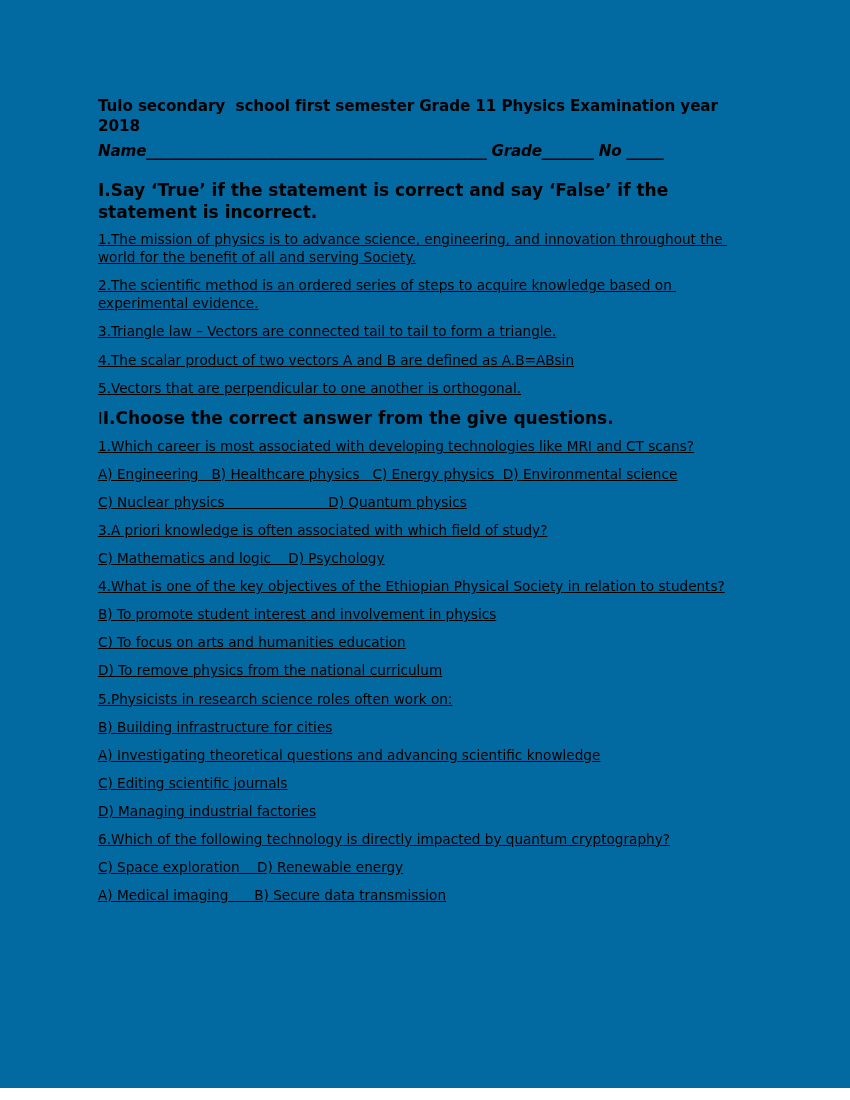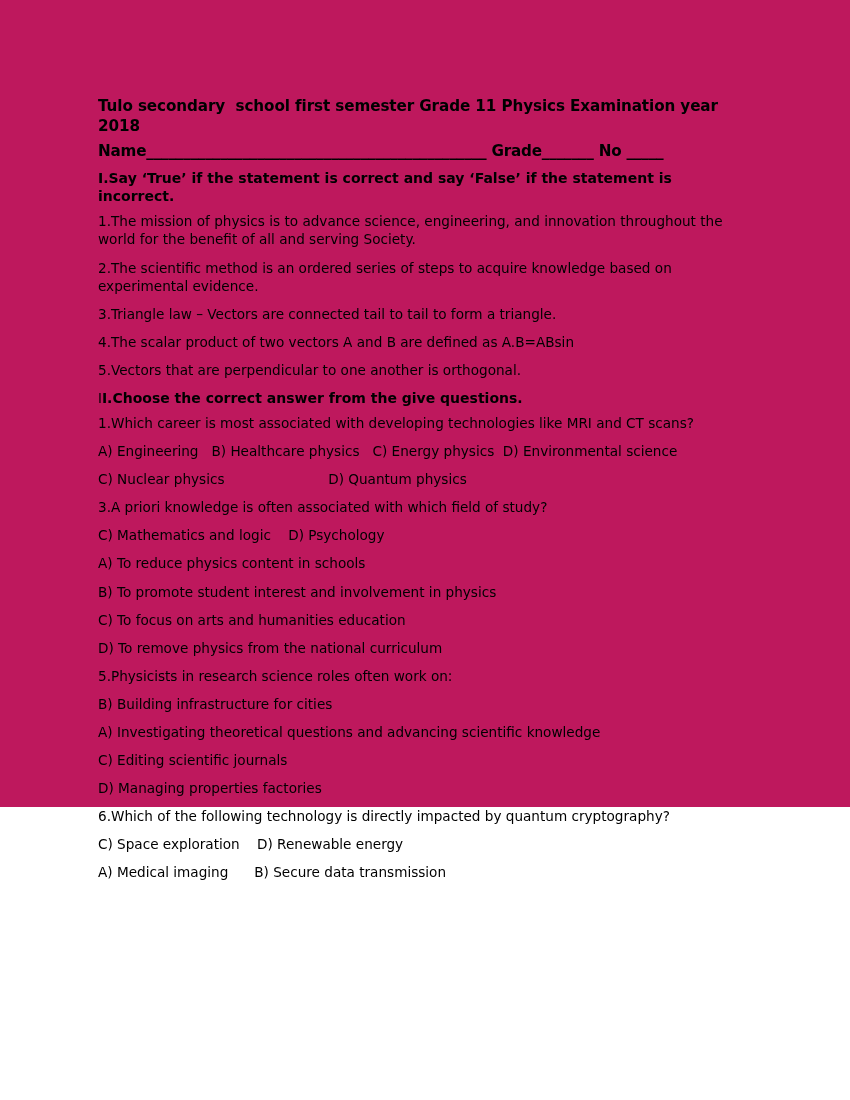--- a/index.html
+++ b/index.html
@@ -13,61 +13,63 @@
     position: relative;
     font-family: "DejaVu Sans", sans-serif;
     color: #000000;
     -webkit-font-smoothing: antialiased;
   }
   .page {
     position: absolute;
     left: 0;
     top: 0;
     width: 850px;
-    height: 807px;
-    background: #be185d;
+    height: 1088px;
+    background: #0369a1;
     box-sizing: border-box;
     padding: 97px 100px 0 98px;
   }
   .doc-body {
     width: 652px;
   }
   .title {
     font-size: 15.2px;
     font-weight: bold;
     line-height: 1.29;
     margin: 0 0 6px 0;
     white-space: pre-wrap;
     letter-spacing: -0.1px;
   }
   .field-line {
     font-size: 15.2px;
     font-weight: bold;
     line-height: 1.30;
-    margin: 0 0 7px 0;
+    margin: 0 0 17px 0;
     white-space: pre-wrap;
     word-break: break-all;
     letter-spacing: -0.2px;
+    font-style: italic;
   }
   .section-head {
-    font-size: 14px;
+    font-size: 17px;
     font-weight: bold;
     line-height: 1.30;
     margin: 0 0 7px 0;
     white-space: pre-wrap;
   }
   .section-head.tight {
     margin-top: 1px;
   }
   .para {
     font-size: 13.6px;
     font-weight: normal;
     line-height: 1.33;
     margin: 0 0 10px 0;
     white-space: pre-wrap;
+    text-decoration: underline;
   }
   .para.opt {
     margin-bottom: 10px;
   }
   .thin-i {
     font-weight: normal;
     font-family: "Liberation Sans", sans-serif;
   }
 </style>
 </head>
@@ -91,28 +93,28 @@
       </div>
 
     <div class="section-head tight" id="sec2-head"><span class="thin-i">I</span><span>I.Choose the correct answer from the give questions.</span></div>
 
     <div id="sec2-items">
         <div class="para">1.Which career is most associated with developing technologies like MRI and CT scans?</div>
         <div class="para opt">A) Engineering   B) Healthcare physics   C) Energy physics  D) Environmental science</div>
         <div class="para opt">C) Nuclear physics                        D) Quantum physics</div>
         <div class="para">3.A priori knowledge is often associated with which field of study?</div>
         <div class="para opt">C) Mathematics and logic    D) Psychology</div>
-        <div class="para opt">A) To reduce physics content in schools</div>
+        <div class="para">4.What is one of the key objectives of the Ethiopian Physical Society in relation to students?</div>
         <div class="para opt">B) To promote student interest and involvement in physics</div>
         <div class="para opt">C) To focus on arts and humanities education</div>
         <div class="para opt">D) To remove physics from the national curriculum</div>
         <div class="para">5.Physicists in research science roles often work on:</div>
         <div class="para opt">B) Building infrastructure for cities</div>
         <div class="para opt">A) Investigating theoretical questions and advancing scientific knowledge</div>
         <div class="para opt">C) Editing scientific journals</div>
-        <div class="para opt">D) Managing properties factories</div>
+        <div class="para opt">D) Managing industrial factories</div>
         <div class="para">6.Which of the following technology is directly impacted by quantum cryptography?</div>
         <div class="para opt">C) Space exploration    D) Renewable energy</div>
         <div class="para opt">A) Medical imaging      B) Secure data transmission</div>
       </div>
 
   </div>
 </div>
 
 </body></html>

